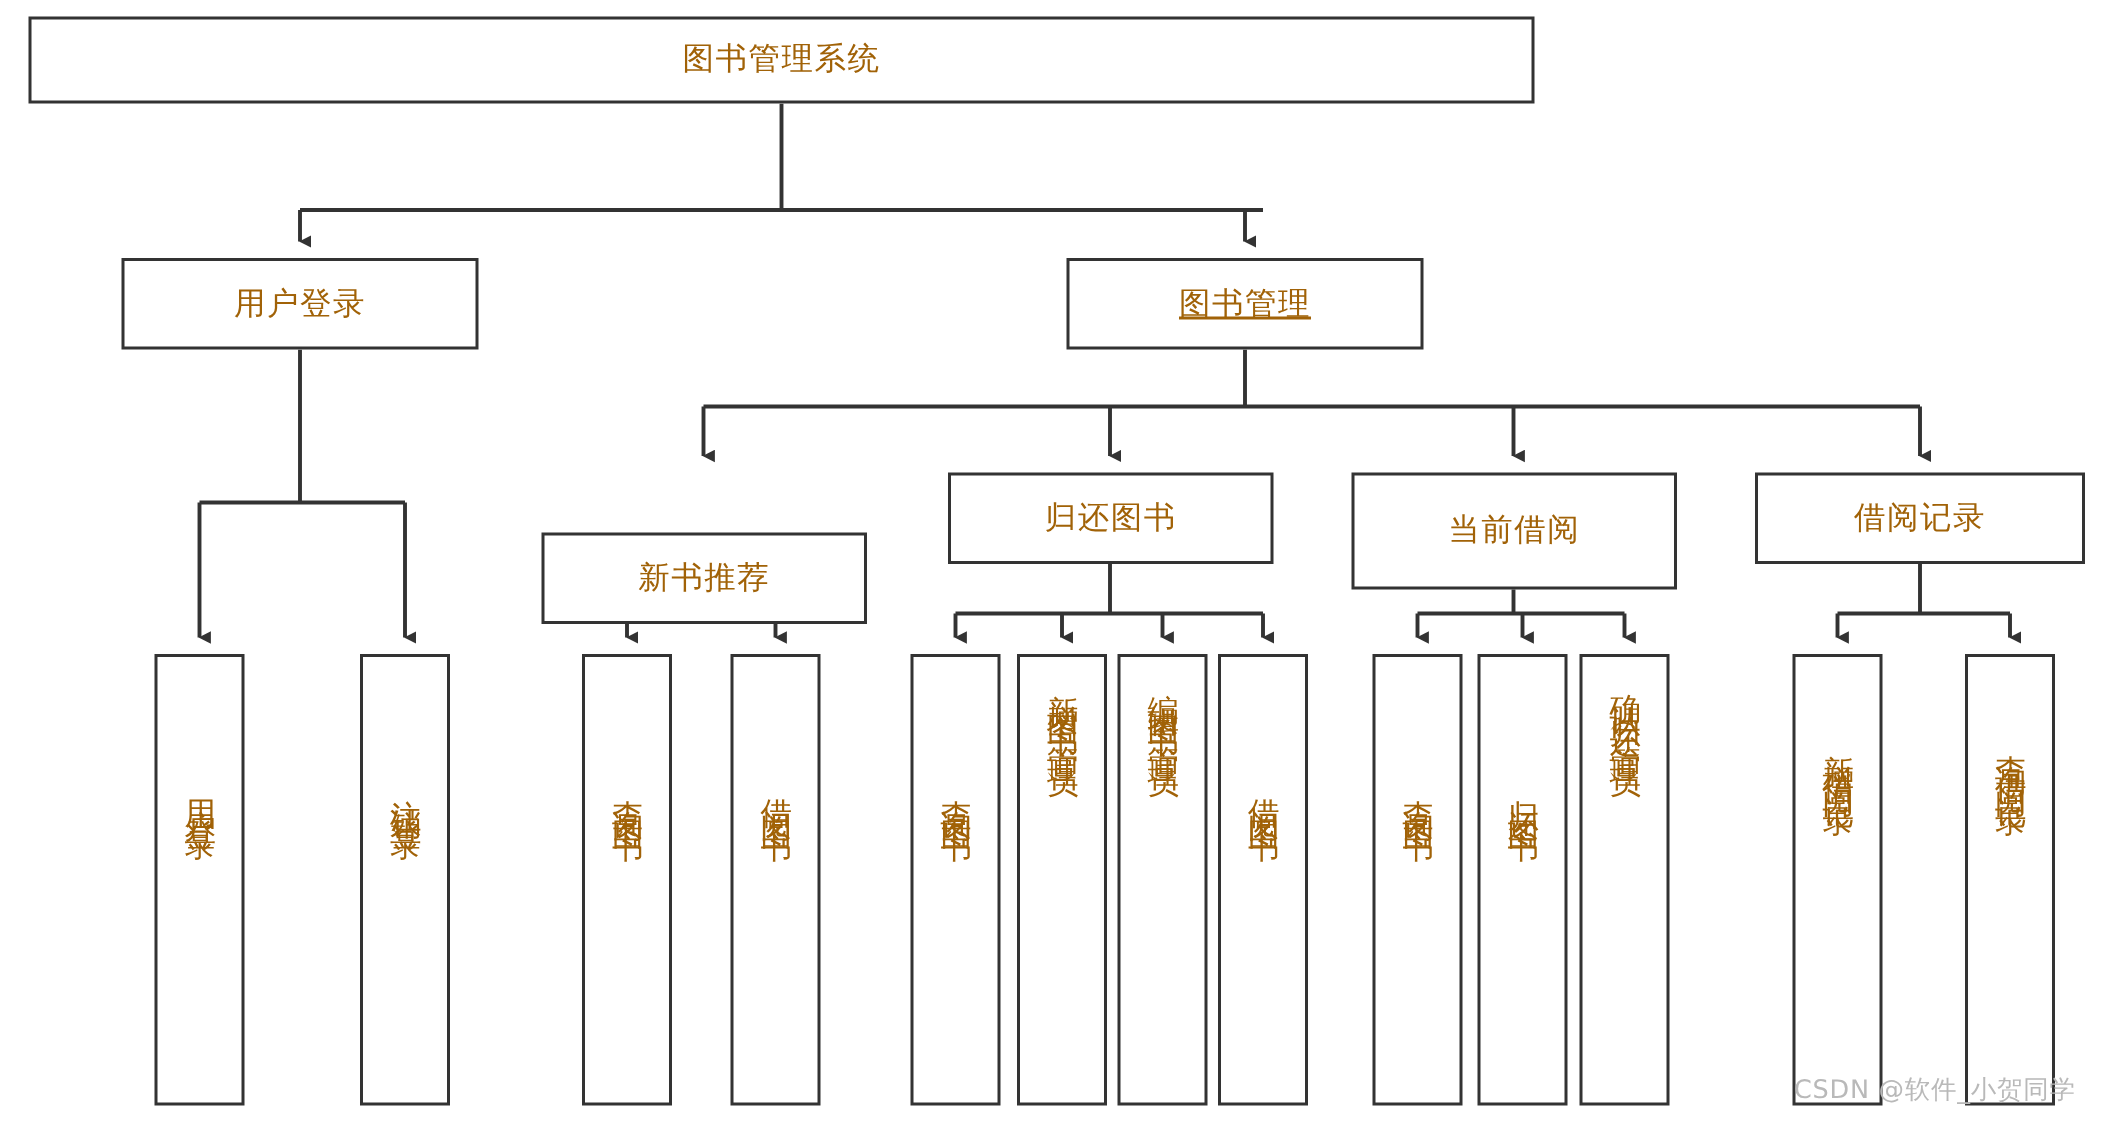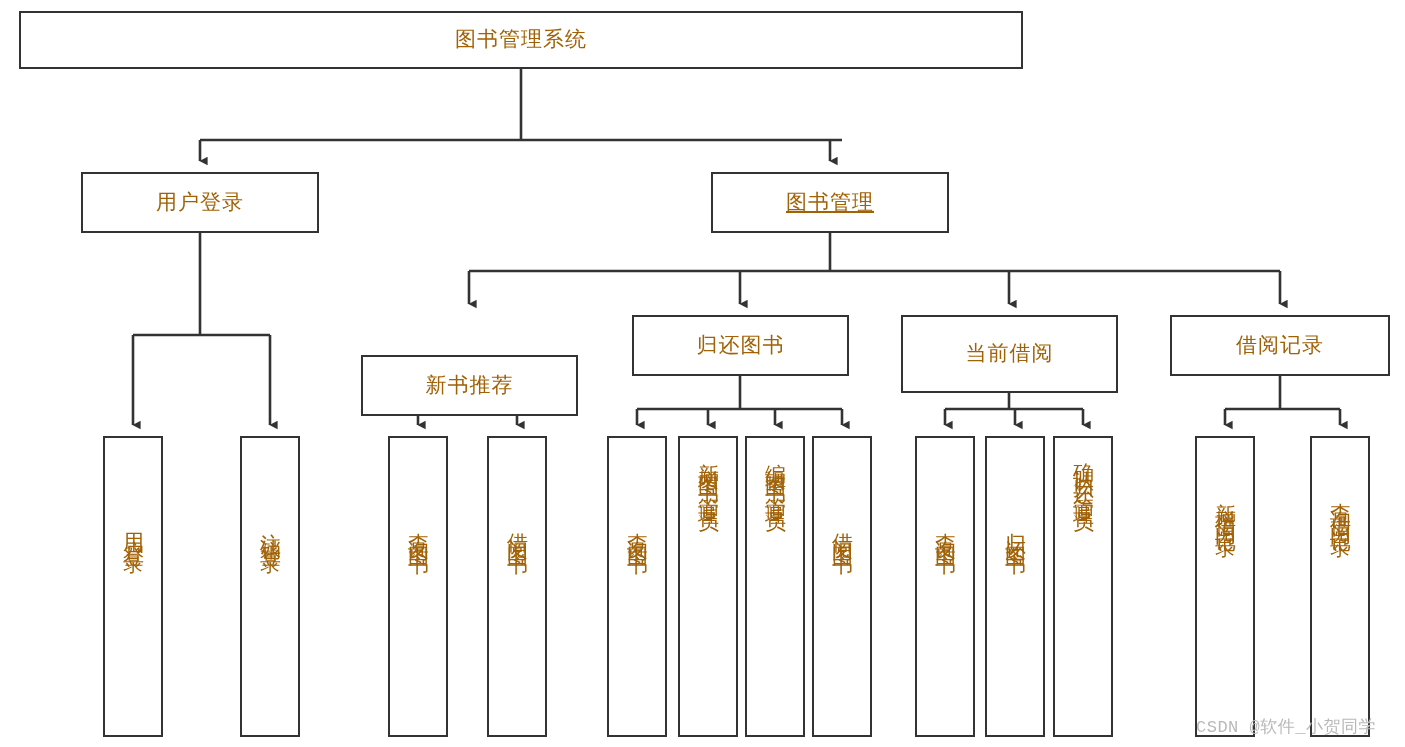--- a/index.html
+++ b/index.html
@@ -59,21 +59,20 @@
   }
   .node.vert.tall-text {
     padding-top: 6px;
   }
   .watermark {
     position: absolute;
     font-size: 17px;
     color: #b9b9b9;
     white-space: nowrap;
     letter-spacing: 0.5px;
-    font-family: Liberation Mono, monospace;
   }
 </style>
 </head>
 <body>
 
 <div id="diagram-root">
 
   <svg class="connectors" viewBox="0 0 1405 747" xmlns="http://www.w3.org/2000/svg">
     <defs>
       <marker id="arrowhead" markerWidth="9" markerHeight="9" refX="4.2" refY="7.6" orient="auto" markerUnits="userSpaceOnUse">

